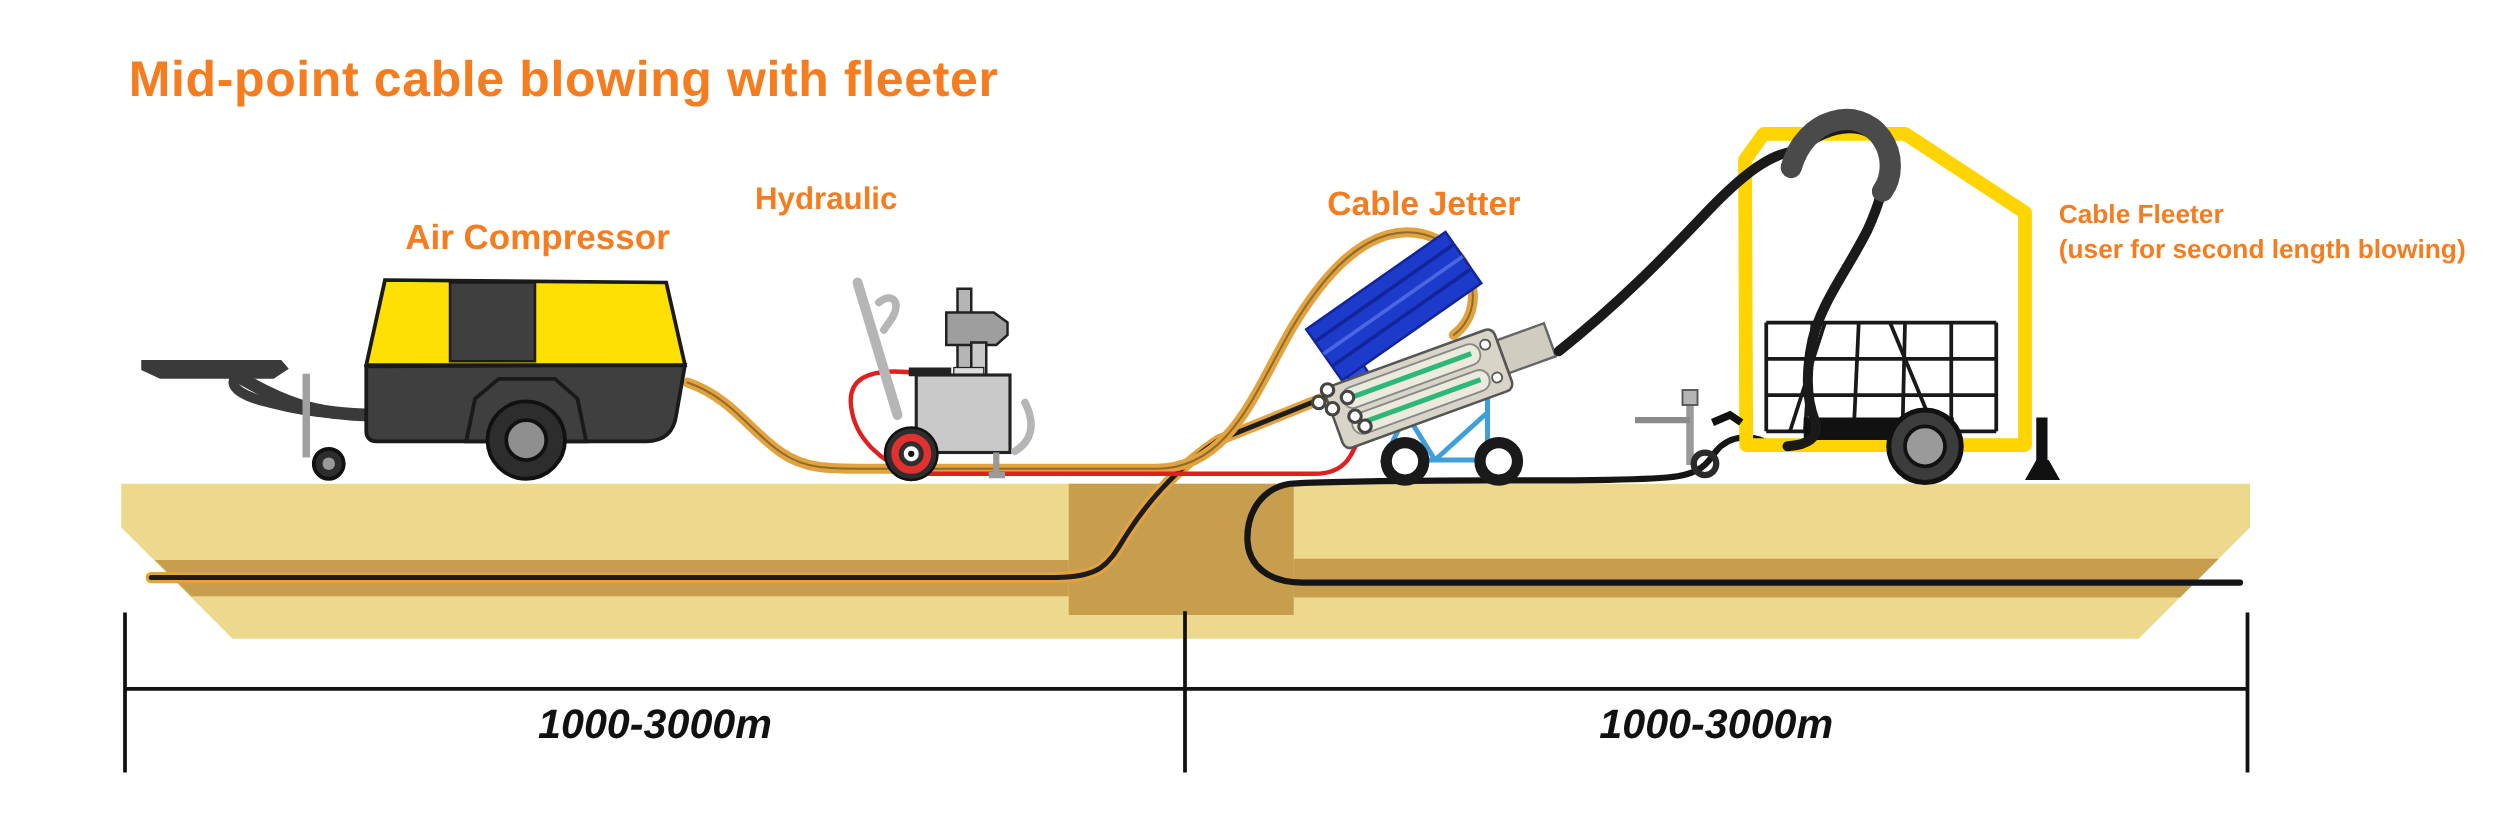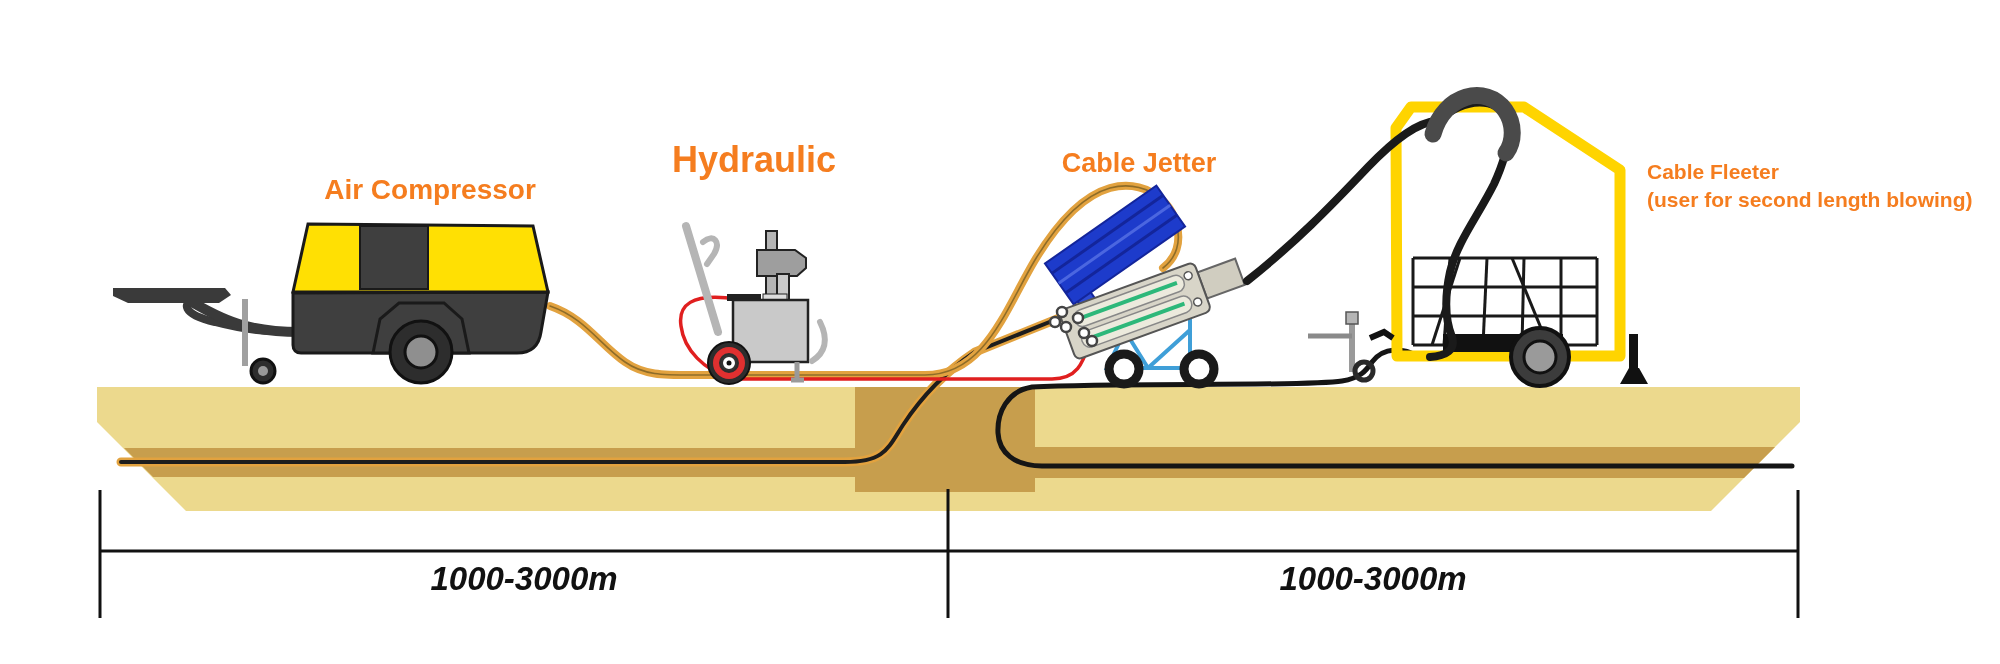--- a/index.html
+++ b/index.html
@@ -2,21 +2,21 @@
 <html><head>
 <meta charset="utf-8">
 <style>
   html,body{margin:0;padding:0;background:#fff;}
   #stage{position:relative;width:2000px;height:664px;background:#ffffff;overflow:hidden;
          font-family:"Liberation Sans",sans-serif;}
   #art{position:absolute;left:0;top:0;}
   .lbl{position:absolute;color:#f57d1f;font-weight:700;}
   #title{left:103px;top:42px;font-size:40px;letter-spacing:.5px;}
   #lbl-compressor{left:280px;top:174px;width:300px;text-align:center;font-size:28px;}
-  #lbl-powerpack{left:604px;top:142px;width:300px;text-align:center;font-size:36px;line-height:35px;}
+  #lbl-powerpack{left:604px;top:142px;width:300px;font-size:25px;line-height:35px;}
   #lbl-jetter{left:989px;top:148px;width:300px;text-align:center;font-size:27px;}
   #lbl-fleeter{left:1647px;top:158px;width:340px;text-align:left;font-size:21px;line-height:28px;}
   .span-lbl{position:absolute;top:560px;color:#111;font-weight:700;font-size:33px;text-align:center;font-style:italic;}
   #span-left{left:100px;width:848px;}
   #span-right{left:948px;width:850px;}
 </style>
 </head>
 <body>
 
 <div id="stage">
@@ -146,20 +146,21 @@
   <path d="M1433,134 C1444,94 1486,84 1505,110 C1515,124 1514,142 1506,153" fill="none" stroke="#4a4a4a" stroke-width="17" stroke-linecap="round"></path>
 
   <g stroke="#111" stroke-width="3">
     <line x1="100" y1="551" x2="1798" y2="551"></line>
     <line x1="100" y1="490" x2="100" y2="618"></line>
     <line x1="948" y1="489" x2="948" y2="618"></line>
     <line x1="1798" y1="490" x2="1798" y2="618"></line>
   </g>
 </svg>
 
+<div id="title" class="lbl">Mid-point cable blowing with fleeter</div>
 
 <div id="lbl-compressor" class="lbl">Air Compressor</div>
 
 <div id="lbl-powerpack" class="lbl">
   <div>Hydraulic</div>
 </div>
 
 <div id="lbl-jetter" class="lbl">Cable Jetter</div>
 
 <div id="lbl-fleeter" class="lbl">

